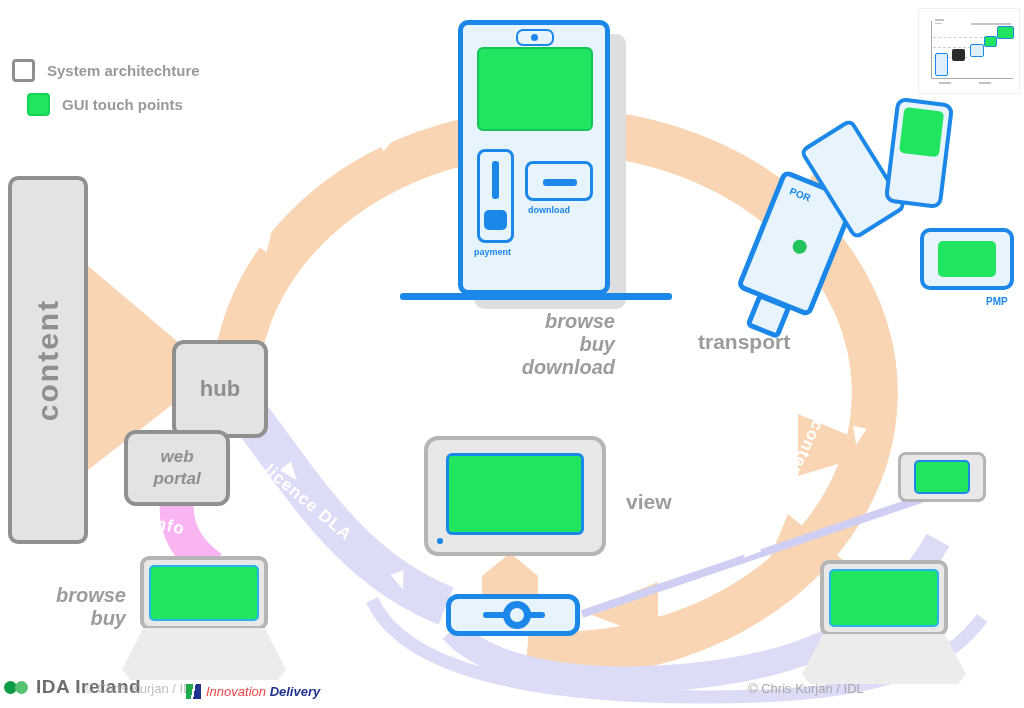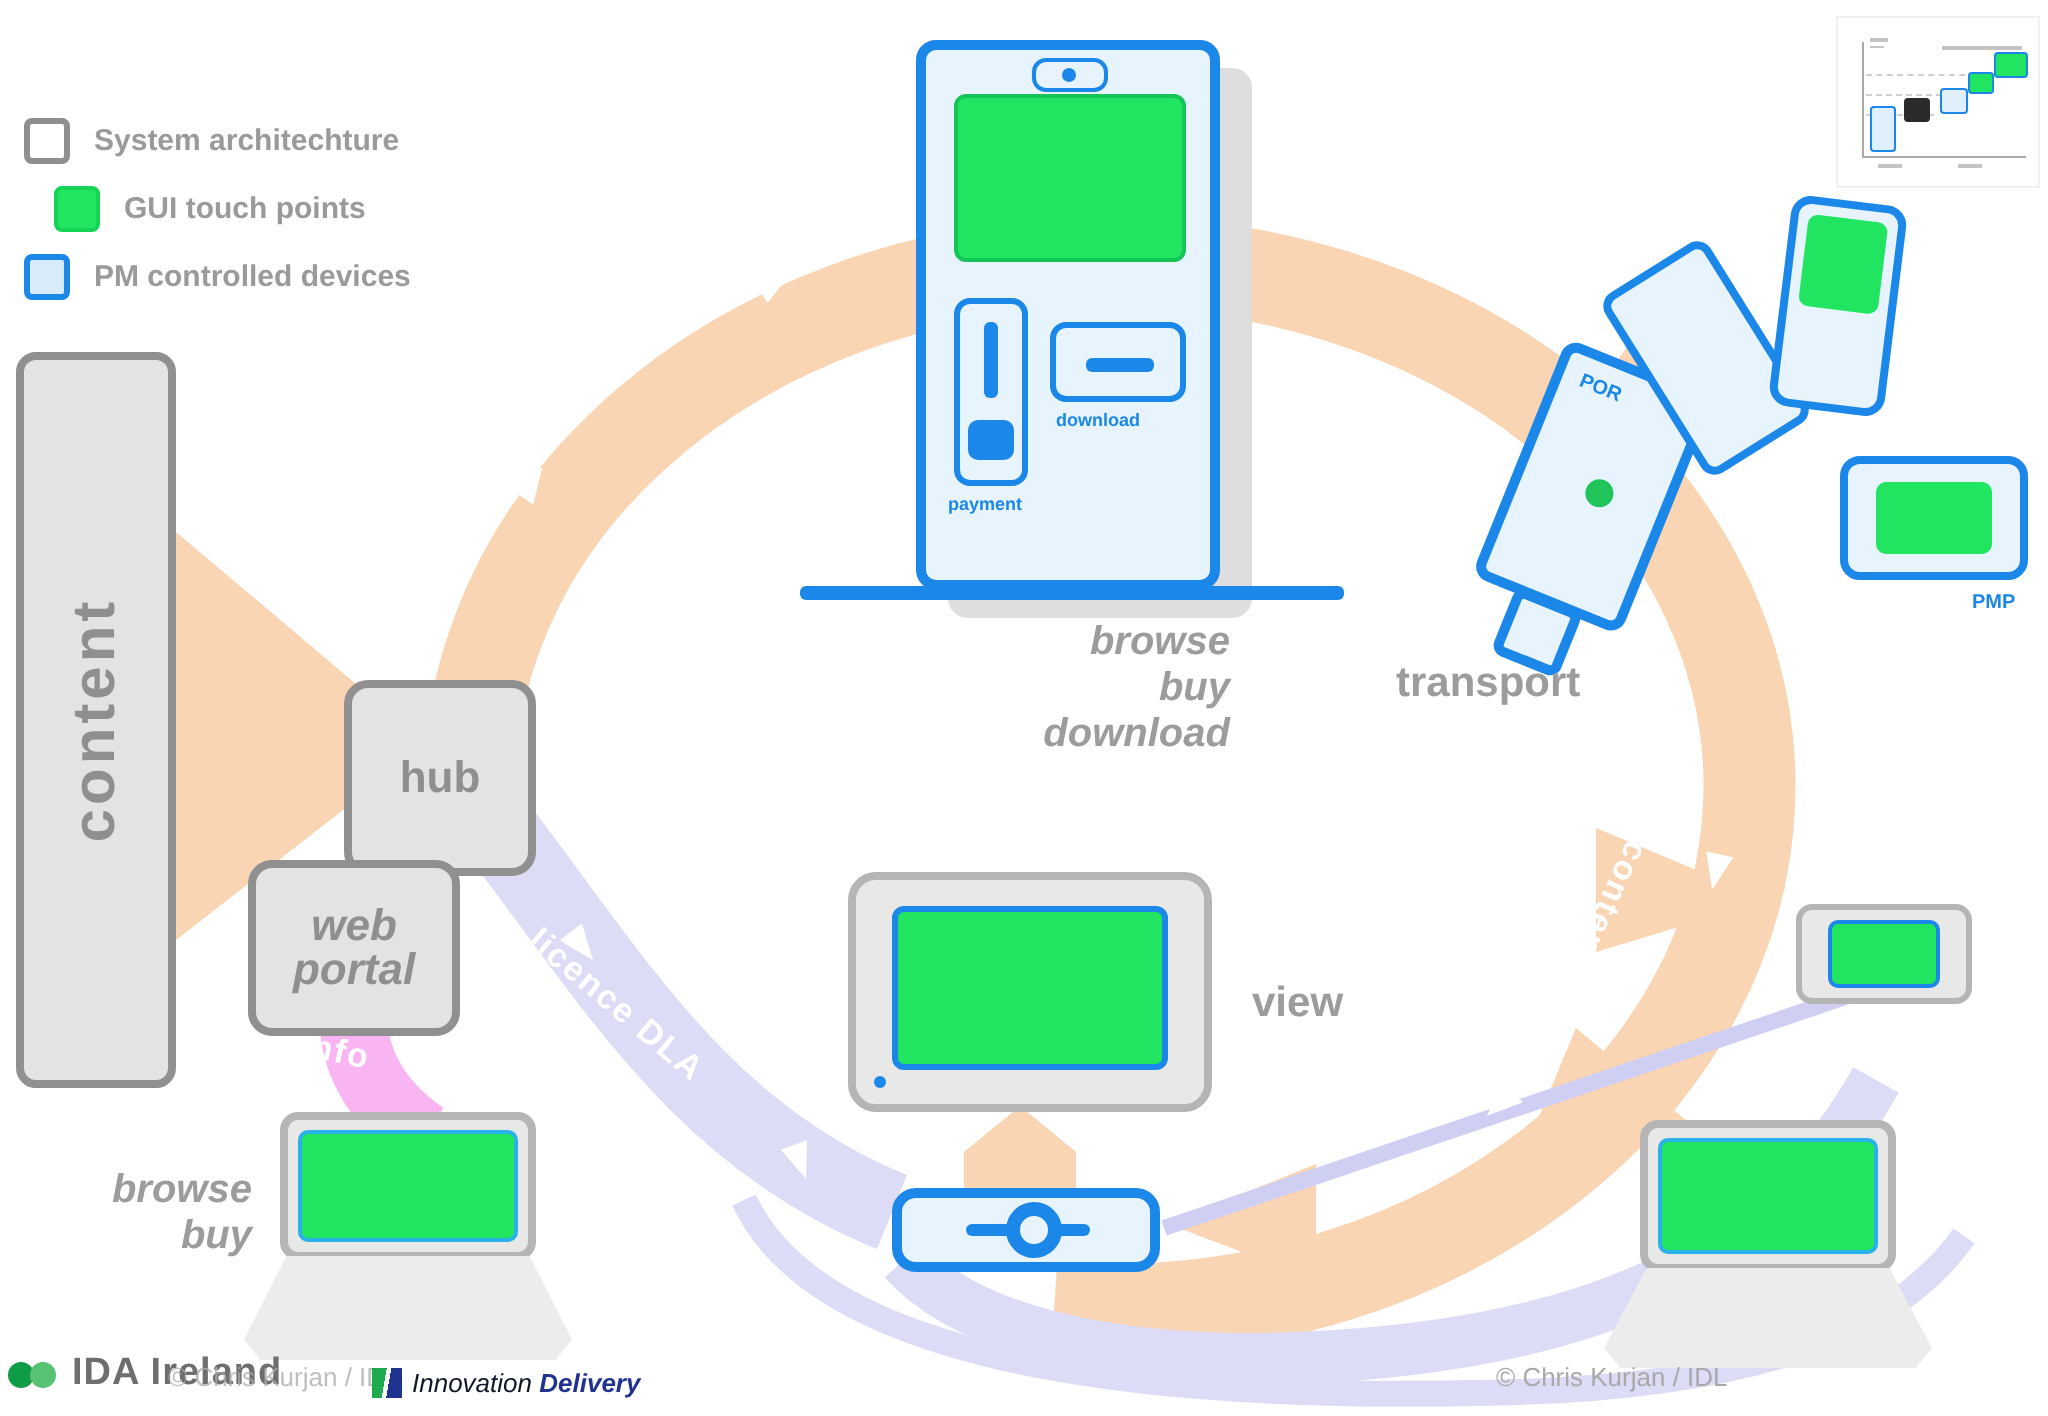--- a/index.html
+++ b/index.html
@@ -28,21 +28,21 @@
   .blue-label{color:#1b87e8;font-weight:bold;}
   
   .gray-dev{background:#e8e8e8;border:4px solid #b5b5b5;border-radius:10px;box-sizing:border-box;z-index:3;}
   .laptop-base{background:#ececec;clip-path:polygon(13% 0,87% 0,100% 80%,95% 100%,5% 100%,0 80%);
                filter:drop-shadow(0 0 1.5px #ababab);z-index:3;}
   
   .footer-text{font-size:13px;color:#a9a9a9;z-index:7;}
   .ida-text{font-size:19px;font-weight:bold;color:#6e6e6e;letter-spacing:.5px;}
   .circle{border-radius:50%;}
   .innov{font-size:13px;font-style:italic;z-index:7;}
-  .innov .a{color:#0f172a;font-style:italic;}
+  .innov .a{color:#ef4444;font-style:italic;}
   .innov .b{color:#20338f;font-weight:bold;}
   
   .thumb{left:918px;top:8px;width:100px;height:84px;background:#fff;border:1px solid #f0f0f0;z-index:5;}
   .tline{position:absolute;background:#aaa;}
   .tbar{position:absolute;background:#c4c4c4;}
   .tdash{position:absolute;border-top:1px dashed #cfcfcf;}
 </style>
 </head>
 <body>
 
@@ -75,24 +75,20 @@
     <polygon points="-9,-7 9,0 -9,7" transform="translate(400,581) rotate(70)" fill="#fff"></polygon>
   </svg>
 
   <div class="abs legend-row" style="left:12px;top:59px;">
     <div class="sw sw-arch"></div>
     <div class="legend-label">System architechture</div>
   </div>
   <div class="abs legend-row" style="left:27px;top:93px;">
     <div class="sw sw-gui"></div>
     <div class="legend-label">GUI touch points</div>
-  </div>
-  <div class="abs legend-row" style="left:12px;top:127px;">
-    <div class="sw sw-pm"></div>
-    <div class="legend-label">PM controlled devices</div>
   </div>
 
   <div class="abs thumb">
     <div class="tline" style="left:12px;top:12px;width:1px;height:58px;"></div>
     <div class="tline" style="left:12px;top:69px;width:82px;height:1px;"></div>
     <div class="tbar" style="left:16px;top:10px;width:9px;height:2px;"></div>
     <div class="tbar" style="left:16px;top:14px;width:7px;height:1px;"></div>
     <div class="tbar" style="left:52px;top:14px;width:40px;height:2px;"></div>
     <div class="tdash" style="left:14px;top:28px;width:60px;"></div>
     <div class="tdash" style="left:14px;top:38px;width:48px;"></div>
@@ -105,21 +101,21 @@
     <div class="tbar" style="left:20px;top:73px;width:12px;height:2px;"></div>
     <div class="tbar" style="left:60px;top:73px;width:12px;height:2px;"></div>
   </div>
 
   <div class="abs gray-box" style="left:8px;top:176px;width:80px;height:368px;border-radius:10px;">
     <span style="transform:rotate(-90deg);font-size:30px;letter-spacing:2px;white-space:nowrap;">content</span>
   </div>
   <div class="abs gray-box" style="left:172px;top:310px;width:96px;height:98px;font-size:22px;margin-top:30px;">
     <span>hub</span>
   </div>
-  <div class="abs gray-box pre" style="left:124px;top:430px;width:106px;height:88px;font-size:22px;line-height:22px;">
+  <div class="abs gray-box pre" style="left:124px;top:430px;width:106px;height:76px;font-size:17px;line-height:22px;">
     <span class="pre">web
 portal</span>
   </div>
 
   <div class="abs flow-label" style="left:265px;top:148px;width:130px;transform:rotate(-43deg);">content flow</div>
   <div class="abs flow-label" style="left:726px;top:470px;width:130px;transform:rotate(115deg);">content flow</div>
   <div class="abs flow-label" style="left:250px;top:503px;width:140px;transform:rotate(40deg);">licence DLA</div>
   <div class="abs flow-label" style="left:150px;top:516px;transform:rotate(12deg);">info</div>
 
   <div class="abs blue-dev" style="left:458px;top:20px;width:152px;height:275px;box-shadow:16px 14px 0 #dedede;">

